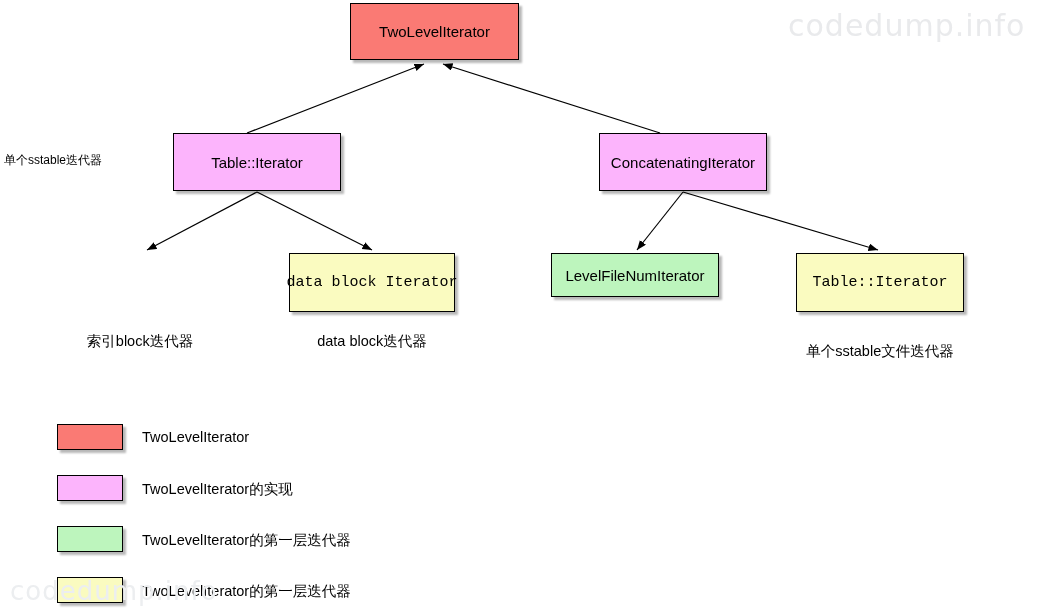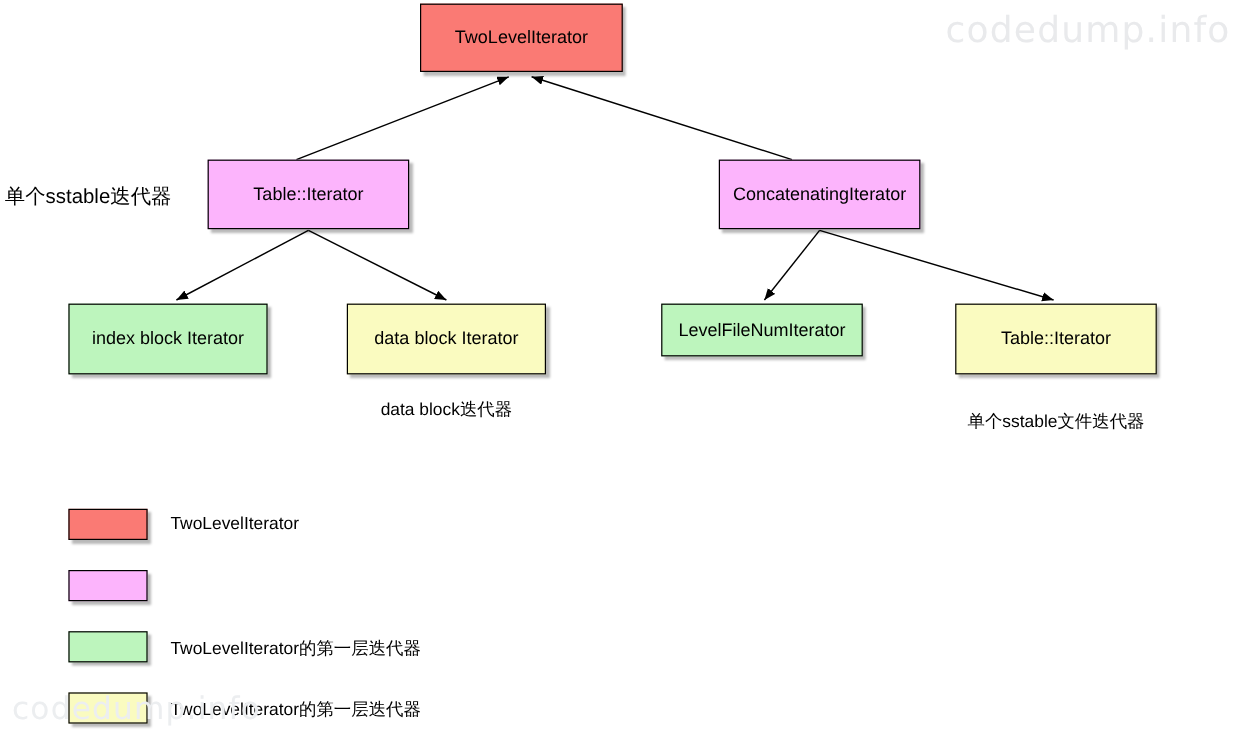--- a/index.html
+++ b/index.html
@@ -34,25 +34,25 @@
     justify-content: center;
     font-size: 15px;
     color: #000000;
     letter-spacing: 0px;
     box-shadow: 3px 3px 2px rgba(0,0,0,0.28);
     white-space: nowrap;
   }
   .node-root      { background: #fa7a74; }
   .node-impl      { background: #fcb4fc; }
   .node-first     { background: #bdf5bd; }
-  .node-second    { background: #fafbc0; }
+  .node-second    { background: #fafbc0; font-family: Liberation Mono, monospace; }
 
   .side-note {
     position: absolute;
-    font-size: 17px;
+    font-size: 12px;
     color: #000000;
     white-space: nowrap;
   }
   .caption {
     position: absolute;
     font-size: 14.5px;
     color: #000000;
     white-space: nowrap;
     text-align: center;
   }
@@ -118,41 +118,42 @@
 
     <line x1="683" y1="192" x2="878" y2="250" stroke="#000000" stroke-width="1.2" marker-end="url(#arrowDown)"></line>
   </svg>
 
   <div class="node node-root" style="left:350px; top:3px; width:169px; height:57px;">TwoLevelIterator</div>
 
   <div class="node node-impl" style="left:173px; top:133px; width:168px; height:58px;">Table::Iterator</div>
 
   <div class="node node-impl" style="left:599px; top:133px; width:168px; height:58px;text-align:right;">ConcatenatingIterator</div>
 
-  <div class="node node-first" style="left:57px; top:253px; width:166px; height:59px;">index block Iterator</div>
 
   <div class="node node-second" style="left:289px; top:253px; width:166px; height:59px;">data block Iterator</div>
 
   <div class="node node-first" style="left:551px; top:253px; width:168px; height:44px;">LevelFileNumIterator</div>
 
   <div class="node node-second" style="left:796px; top:253px; width:168px; height:59px;">Table::Iterator</div>
 
   <div class="side-note" style="left:4px; top:152px;">单个sstable迭代器</div>
 
 
+  <div class="caption" style="left:57px; top:332px; width:166px;">索引block迭代器</div>
 
   <div class="caption" style="left:289px; top:332px; width:166px;">data block迭代器</div>
 
 
   <div class="caption" style="left:790px; top:326px; width:180px;margin-top:16px;">单个sstable文件迭代器</div>
 
   <div class="legend-swatch" style="left:57px; top:424px; background:#fa7a74;"></div>
   <div class="legend-label" style="left:142px; top:429px;">TwoLevelIterator</div>
 
   <div class="legend-swatch" style="left:57px; top:475px; background:#fcb4fc;"></div>
+  <div class="legend-label" style="left:142px; top:480px;">TwoLevelIterator的实现</div>
 
   <div class="legend-swatch" style="left:57px; top:526px; background:#bdf5bd;"></div>
   <div class="legend-label" style="left:142px; top:531px;">TwoLevelIterator的第一层迭代器</div>
 
   <div class="legend-swatch" style="left:57px; top:577px; background:#fafbc0;"></div>
   <div class="legend-label" style="left:142px; top:582px;">TwoLevelIterator的第一层迭代器</div>
 
   <div class="watermark-bl" style="left:10px; top:576px;">codedump.info</div>
 
 </div>

